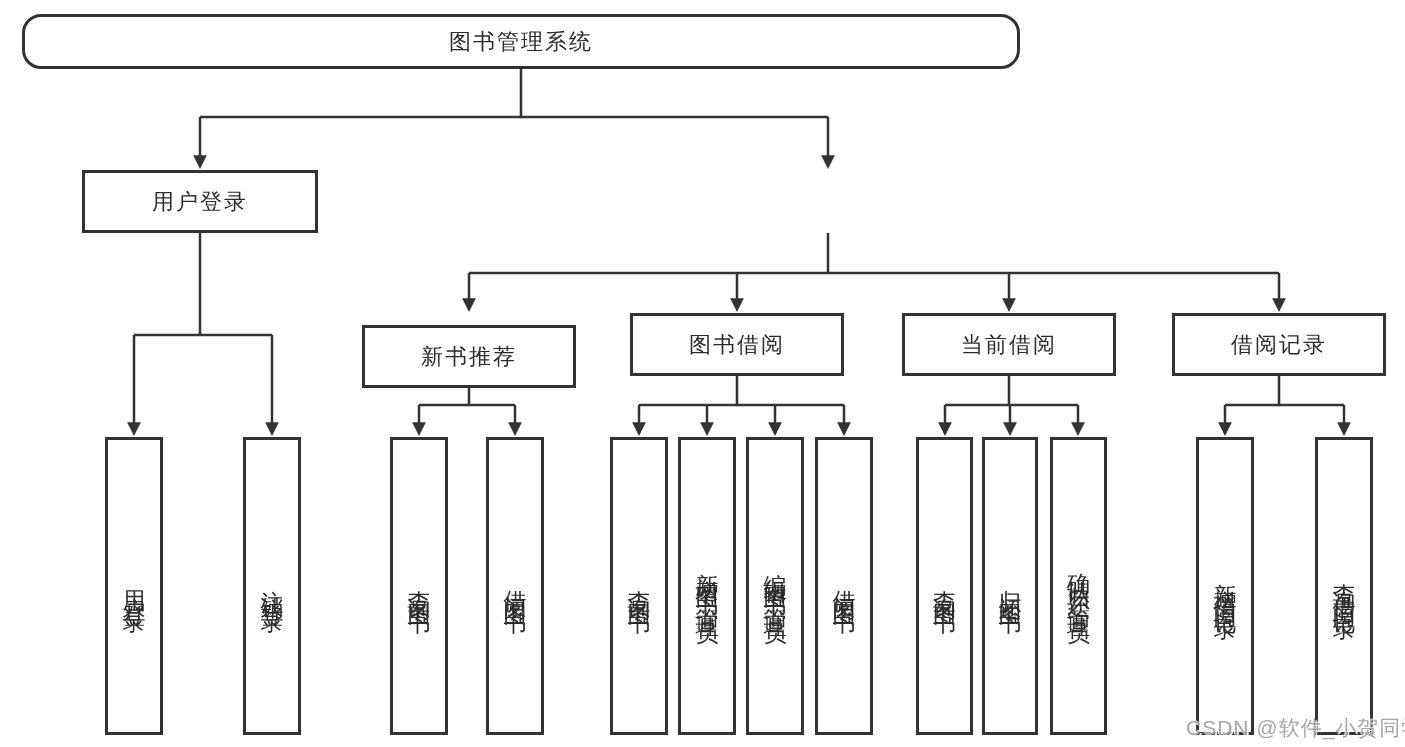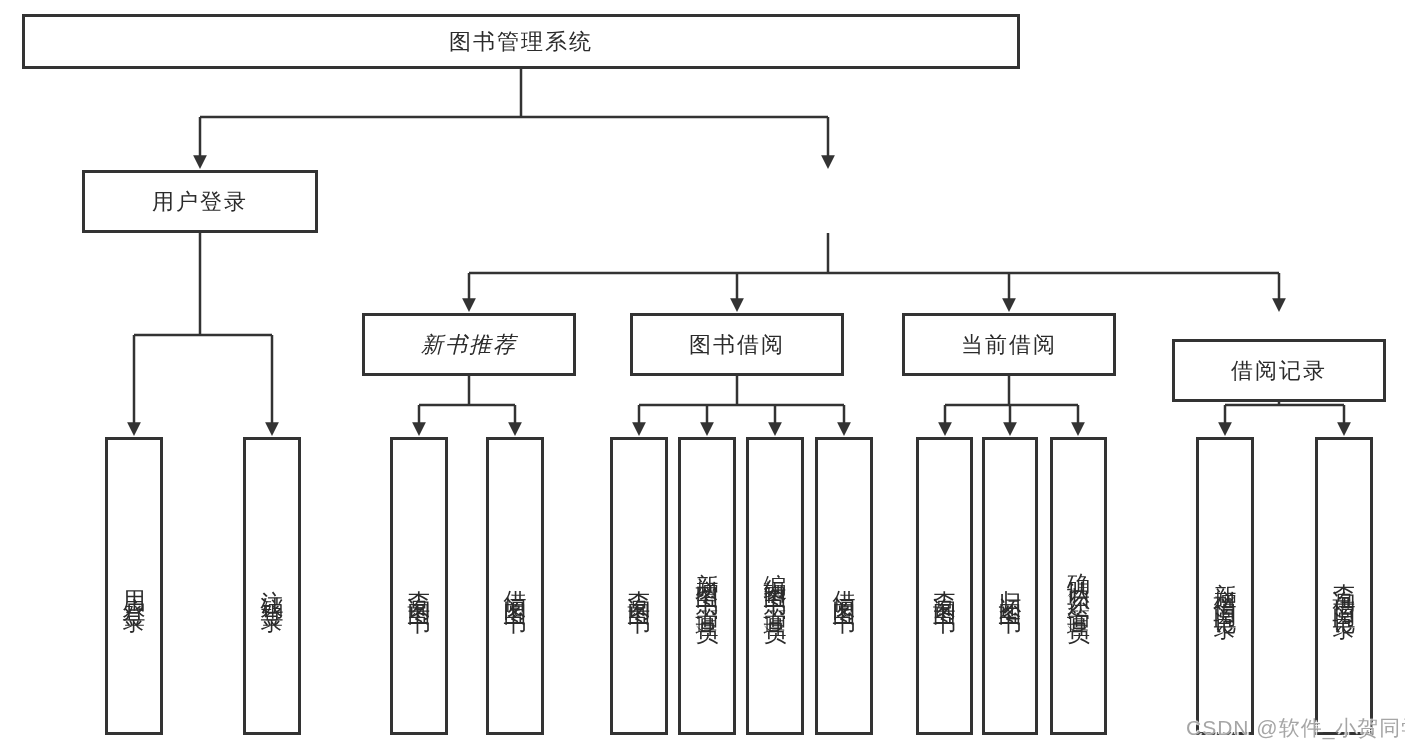--- a/index.html
+++ b/index.html
@@ -104,38 +104,38 @@
       <path d="M1010,405 V425" marker-end="url(#arw)"></path>
       <path d="M1078,405 V425" marker-end="url(#arw)"></path>
 
       <path d="M1279,376 V405"></path>
       <path d="M1225,405 H1344"></path>
       <path d="M1225,405 V425" marker-end="url(#arw)"></path>
       <path d="M1344,405 V425" marker-end="url(#arw)"></path>
     </g>
   </svg>
 
-  <div class="node hnode root-node" style="left:22px; top:14px; width:998px; height:55px;">
+  <div class="node hnode root-node" style="left:22px; top:14px; width:998px; height:55px;border-radius:19px;">
     <span class="label">图书管理系统</span>
   </div>
 
   <div class="node hnode" style="left:82px; top:170px; width:236px; height:63px;">
     <span class="label">用户登录</span>
   </div>
 
-  <div class="node hnode" style="left:362px; top:313px; width:214px; height:63px;font-style:italic;">
+  <div class="node hnode" style="left:362px; top:325px; width:214px; height:63px;">
     <span class="label">新书推荐</span>
   </div>
   <div class="node hnode" style="left:630px; top:313px; width:214px; height:63px;">
     <span class="label">图书借阅</span>
   </div>
   <div class="node hnode" style="left:902px; top:313px; width:214px; height:63px;">
     <span class="label">当前借阅</span>
   </div>
-  <div class="node hnode" style="left:1172px; top:313px; width:214px; height:63px;margin-top:26px;">
+  <div class="node hnode" style="left:1172px; top:313px; width:214px; height:63px;">
     <span class="label">借阅记录</span>
   </div>
 
   <div class="node vnode" style="left:105px; top:437px; width:58px; height:298px;">
     <span class="label">用户登录</span>
   </div>
   <div class="node vnode" style="left:243px; top:437px; width:58px; height:298px;">
     <span class="label">注销登录</span>
   </div>
 

